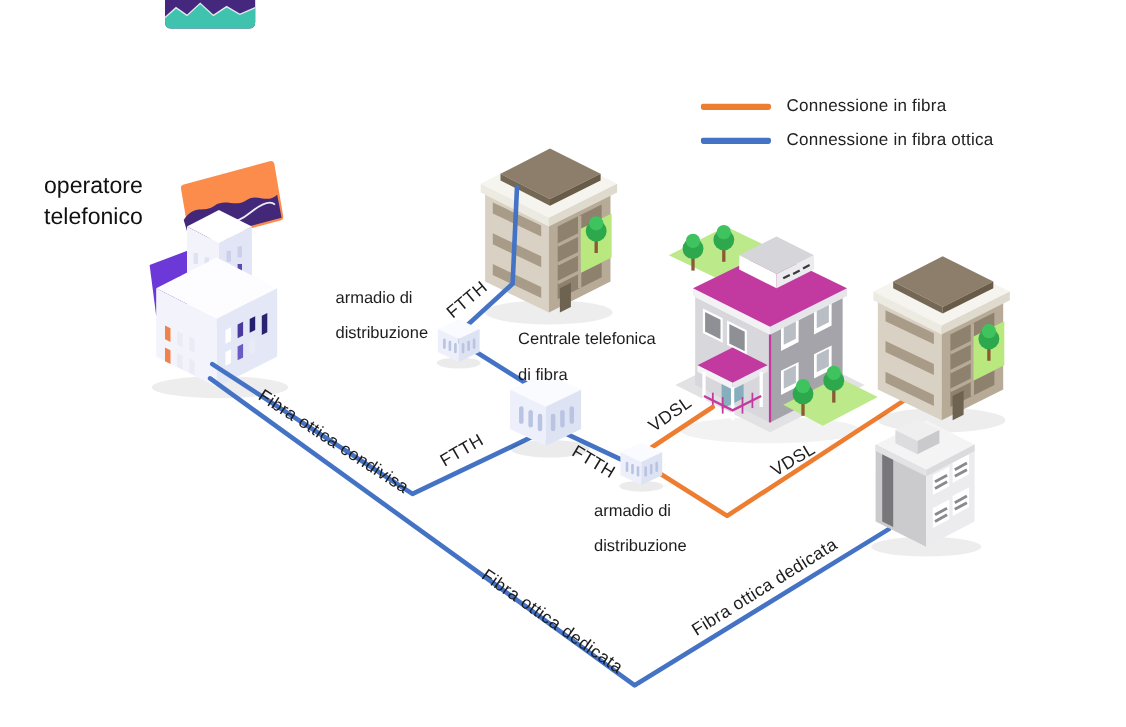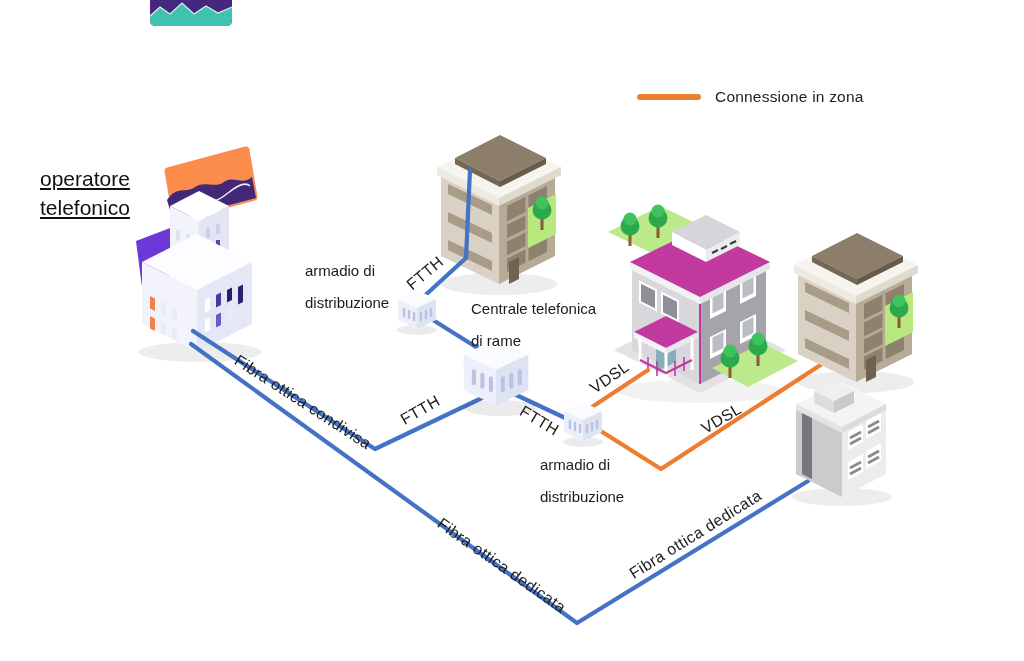--- a/index.html
+++ b/index.html
@@ -237,27 +237,33 @@
   <use href="#cabinet" transform="translate(496,368) scale(1.7)"></use>
   <ellipse cx="583" cy="442" rx="20" ry="5" fill="#000" opacity=".08"></ellipse>
   <use href="#cabinet" transform="translate(583,419)"></use>
 </svg>
 
 <div class="legend">
   <div class="legend-row">
     <svg width="64" height="6">
       <rect x="0" y="0" width="64" height="6" rx="3" fill="#ED7D31"></rect>
     </svg>
-    <span class="legend-label">Connessione in zona</span>
+    <span class="legend-label">Connessione in fibra</span>
+  </div>
+  <div class="legend-row">
+    <svg width="64" height="6">
+      <rect x="0" y="0" width="64" height="6" rx="3" fill="#4472C4"></rect>
+    </svg>
+    <span class="legend-label">Connessione in fibra ottica</span>
   </div>
 </div>
 
-<div class="node-lbl big" style="left:40px;top:164px;width:130px;text-decoration:underline;">operatore telefonico</div>
+<div class="node-lbl big" style="left:40px;top:154px;width:130px;">operatore telefonico</div>
 <div class="node-lbl" style="left:305px;top:255px;width:100px;position:absolute;">armadio di distribuzione</div>
-<div class="node-lbl" style="left:471px;top:293px;width:135px;position:absolute;">Centrale telefonica di rame</div>
+<div class="node-lbl" style="left:471px;top:293px;width:135px;position:absolute;">Centrale telefonica di fibra</div>
 <div class="node-lbl" style="left:540px;top:449px;width:110px;position:absolute;">armadio di distribuzione</div>
 
 <div class="lbl rot" style="left:409px;top:278px;transform:rotate(-40deg);">FTTH</div>
 <div class="lbl rot" style="left:402px;top:412px;transform:rotate(-30deg);">FTTH</div>
 <div class="lbl rot" style="left:521px;top:401px;transform:rotate(31deg);">FTTH</div>
 <div class="lbl rot" style="left:592px;top:381px;transform:rotate(-35deg);">VDSL</div>
 <div class="lbl rot" style="left:703px;top:421px;transform:rotate(-31deg);">VDSL</div>
 <div class="lbl rot" style="left:236px;top:350px;transform:rotate(33deg);">Fibra ottica condivisa</div>
 <div class="lbl rot" style="left:439px;top:513px;transform:rotate(35deg);">Fibra ottica dedicata</div>
 <div class="lbl rot" style="left:631px;top:566px;transform:rotate(-32deg);">Fibra ottica dedicata</div>

